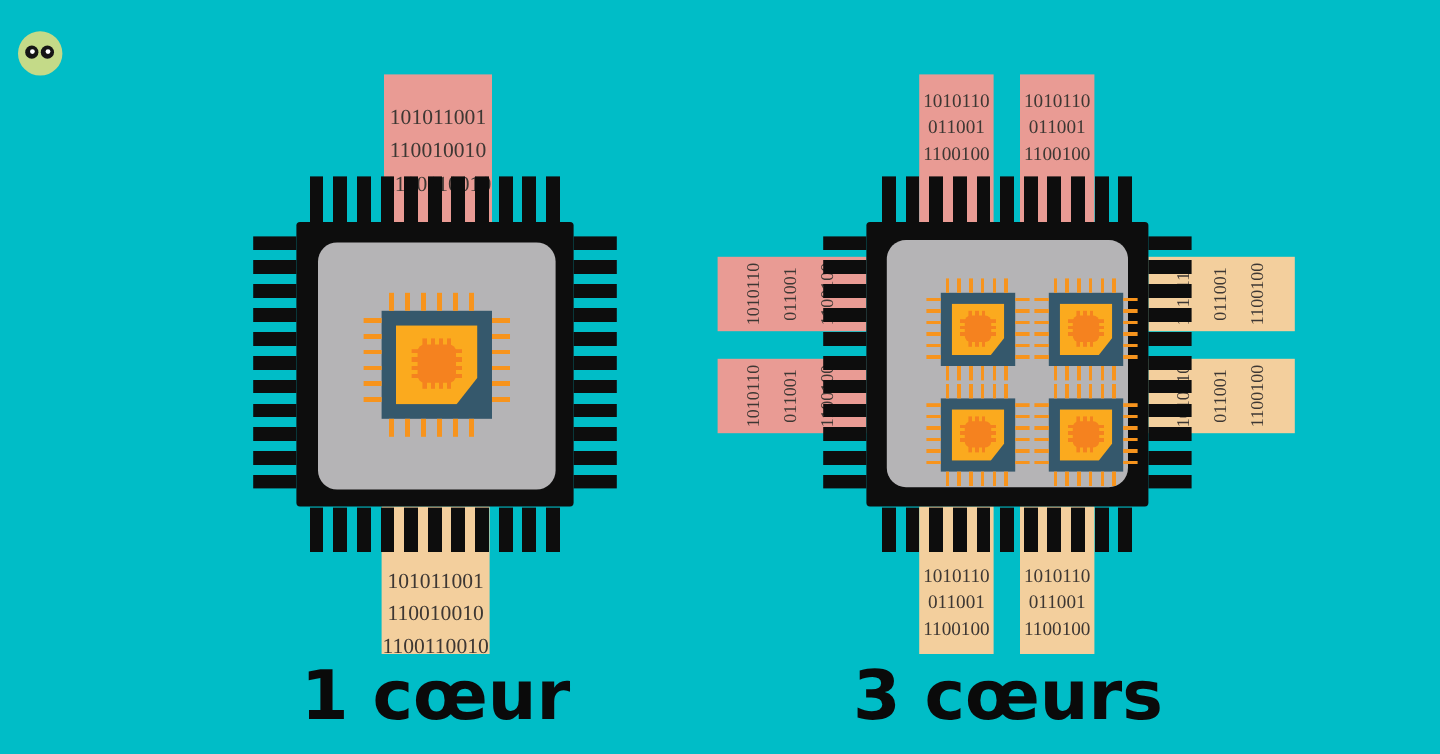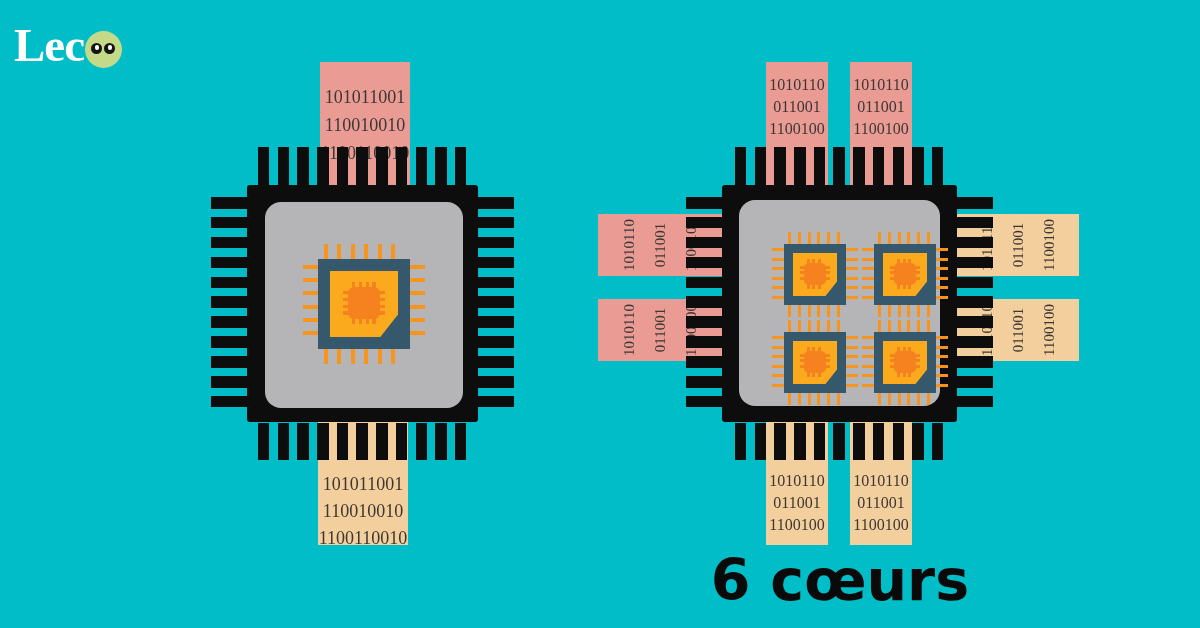--- a/index.html
+++ b/index.html
@@ -109,21 +109,20 @@
                color: var(--c-label_text,#0a0a0a); }
   .label-left  { left:163px; }
   .label-right { left:640px; }
 </style>
 </head>
 <body>
 
 <div class="canvas">
 
   <div class="logo">
-    <span>Lec</span>
       <span class="logo-face">
         <span class="eye l"></span>
         <span class="eye r"></span>
       </span>
   </div>
 
   <div class="strip pink l-strip-top">
     <div>101011001</div>
     <div>110010010</div>
     <div>1100110010</div>
@@ -145,20 +144,21 @@
         <div class="opin t"></div>
         <div class="opin b"></div>
         <div class="opin l"></div>
         <div class="opin r"></div>
         <div class="die"></div>
         <div class="mini"></div>
       </div>
     </div>
   </div>
 
+  <div class="cpu-label label-left">1 cœur</div>
 
   <div class="strip pink r-strip-t1">
     <div>1010110</div>
     <div>011001</div>
     <div>1100100</div>
   </div>
   <div class="strip pink r-strip-t2">
     <div>1010110</div>
     <div>011001</div>
     <div>1100100</div>
@@ -237,15 +237,15 @@
         <div class="opin t"></div>
         <div class="opin b"></div>
         <div class="opin l"></div>
         <div class="opin r"></div>
         <div class="die"></div>
         <div class="mini"></div>
       </div>
     </div>
   </div>
 
-  <div class="cpu-label label-right">6 cœurs</div>
+  <div class="cpu-label label-right">3 cœurs</div>
 
 </div>
 
 </body></html>

